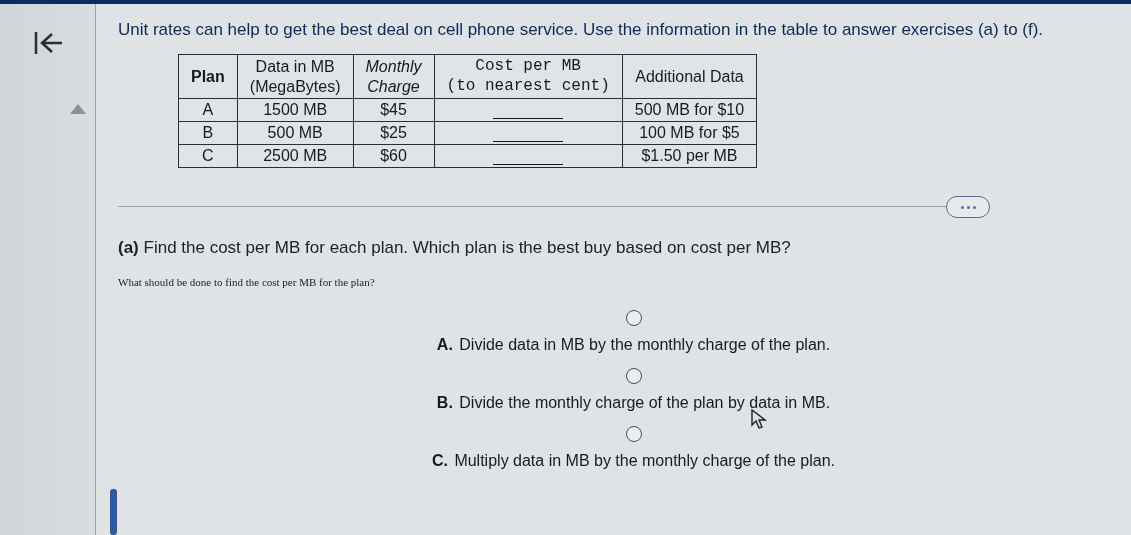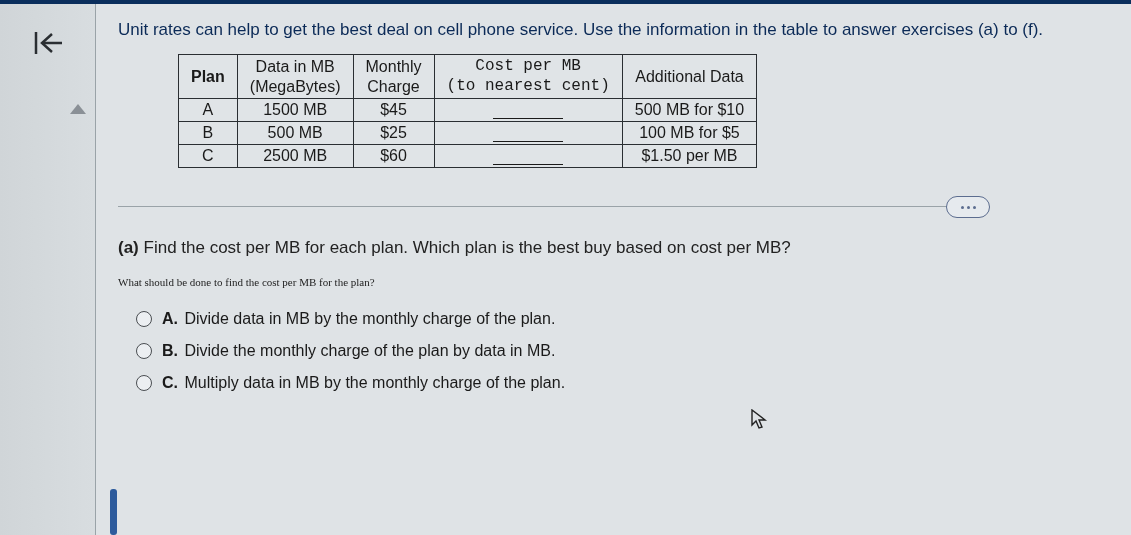--- a/index.html
+++ b/index.html
@@ -123,20 +123,21 @@
   }
   .options {
     margin-left: 18px;
   }
   .opt {
     display: flex;
     align-items: center;
     gap: 10px;
     margin-bottom: 14px;
     font-size: 16px;
+    flex-direction: column;
   }
   .radio {
     width: 16px; height: 16px;
     border: 1.5px solid #4a4e52;
     border-radius: 50%;
     background: #eceff2;
     flex: 0 0 16px;
   }
   .opt .letter { font-weight: bold; margin-right: 2px; }
   .cursor {
@@ -173,21 +174,21 @@
 
   <div class="content">
     <div class="intro">Unit rates can help to get the best deal on cell phone service. Use the information in the table to answer exercises (a) to (f).</div>
 
     <table class="plans">
       <thead>
         <tr>
           <th class="plan">Plan</th>
           <th style="white-space:pre-line;">Data in MB
 (MegaBytes)</th>
-          <th style="white-space:pre-line;">Monthly
+          <th style="white-space:pre-line;font-style:italic;">Monthly
 Charge</th>
           <th style="white-space:pre-line;font-family:Liberation Mono, monospace;">Cost per MB
 (to nearest cent)</th>
           <th>Additional Data</th>
         </tr>
       </thead>
       <tbody>
         <tr>
           <td>A</td>
           <td>1500 MB</td>

